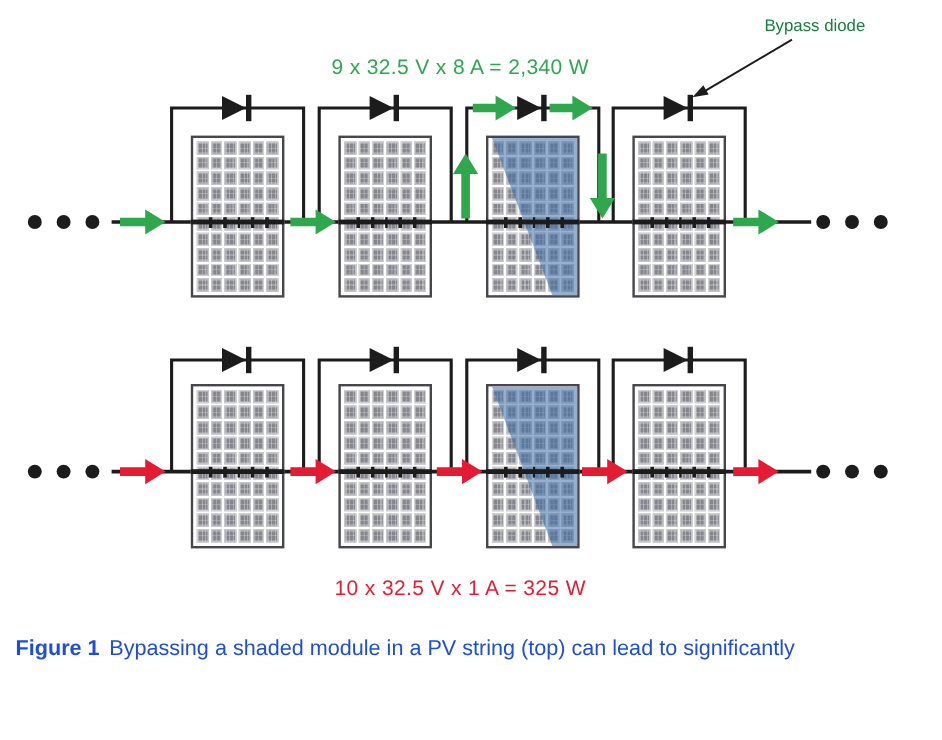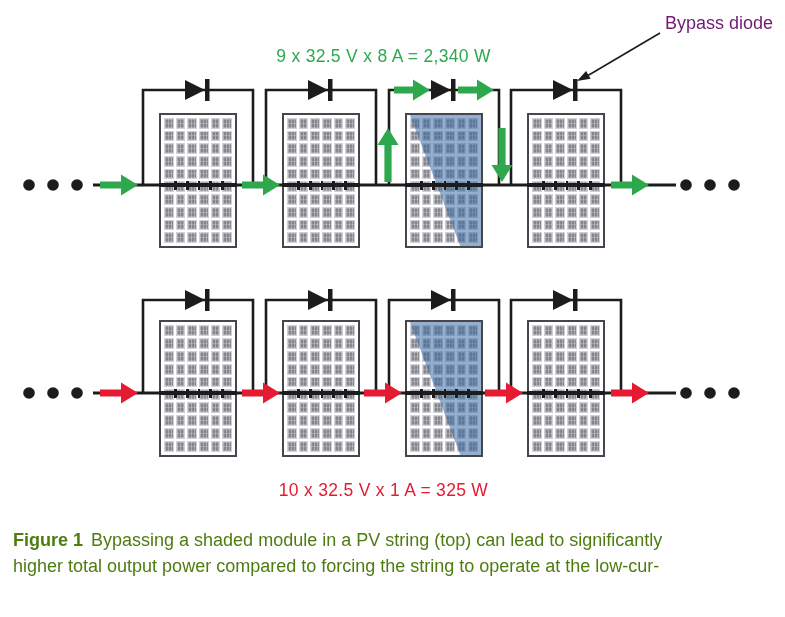--- a/index.html
+++ b/index.html
@@ -15,23 +15,23 @@
           repeating-linear-gradient(90deg,rgba(255,255,255,.30) 0 1px,transparent 1px 3px),
           repeating-linear-gradient(0deg,rgba(255,255,255,.22) 0 1px,transparent 1px 4px);}
   .shade{position:absolute;inset:0;background:var(--shade);
          clip-path:polygon(4% 0,100% 0,100% 100%,72% 100%);}
   .mwire{position:absolute;left:-2px;right:-2px;height:3.5px;background:var(--ink);}
   .tick{position:absolute;width:2.5px;height:9.5px;background:var(--ink);}
   .formula{position:absolute;left:-9px;width:785px;text-align:center;
            font-size:17.5px;letter-spacing:.3px;}
   .formula-top{top:46px;color:var(--accent-top);}
   .formula-bottom{top:480px;color:var(--accent-bottom);}
-  .bypass-label{position:absolute;left:665px;top:13px;font-size:18px;color:#701a75;}
+  .bypass-label{position:absolute;left:637px;top:13px;font-size:14px;color:#15803d;}
   .caption{position:absolute;left:13px;top:528px;width:768px;margin:0;
-           font-size:18px;line-height:25.5px;color:#4d7c0f;}
+           font-size:18px;line-height:25.5px;color:#1d4ed8;}
   .caption strong{margin-right:8px;}
 </style>
 </head>
 <body>
 
 <div class="page">
   <svg id="scene" width="785" height="530">
       <line x1="93" y1="185" x2="676" y2="185" stroke="#1c1c1c" stroke-width="3"></line>
       <circle cx="29" cy="185" r="5.8" fill="#1c1c1c"></circle>
       <circle cx="53" cy="185" r="5.8" fill="#1c1c1c"></circle>
@@ -647,14 +647,14 @@
         <div class="tick" style="left: 36.75px; top: 66.5px;"></div>
         <div class="tick" style="left: 48.45px; top: 66.5px;"></div>
         <div class="tick" style="left: 60.05px; top: 66.5px;"></div>
       </div>
     </div>
 
   <div class="formula formula-top">9 x 32.5 V x 8 A = 2,340 W</div>
   <div class="formula formula-bottom">10 x 32.5 V x 1 A = 325 W</div>
   <div class="bypass-label">Bypass diode</div>
 
-  <p class="caption"><strong>Figure 1</strong><span>Bypassing a shaded module in a PV string (top) can lead to significantly</span><br><span>higher total output power compared to forcing the string to operate at the low-cur-</span><br></p>
+  <p class="caption"><strong>Figure 1</strong><span>Bypassing a shaded module in a PV string (top) can lead to significantly</span><br><br></p>
 </div>
 
 </body></html>

